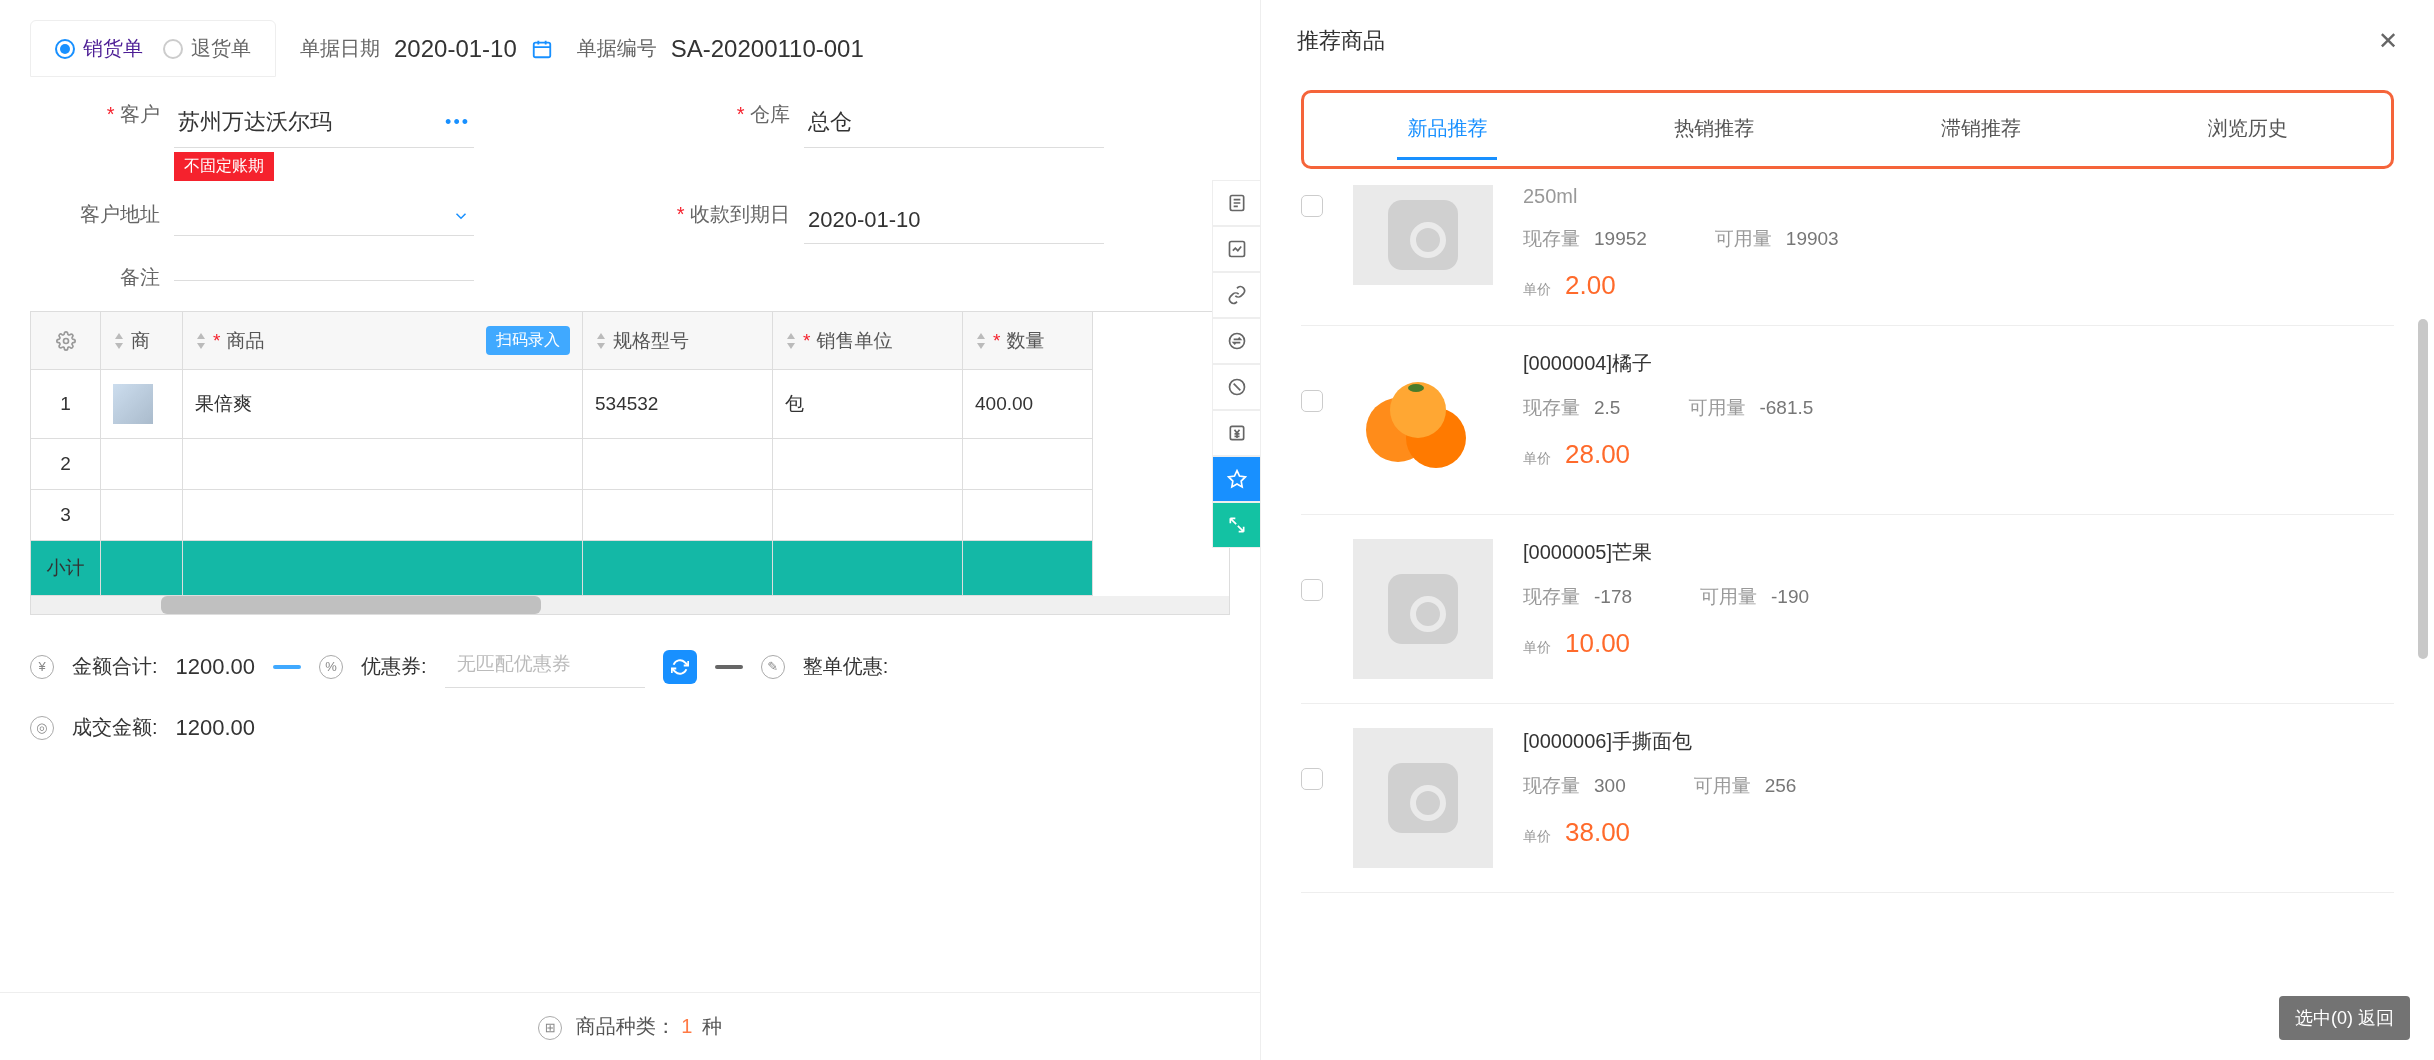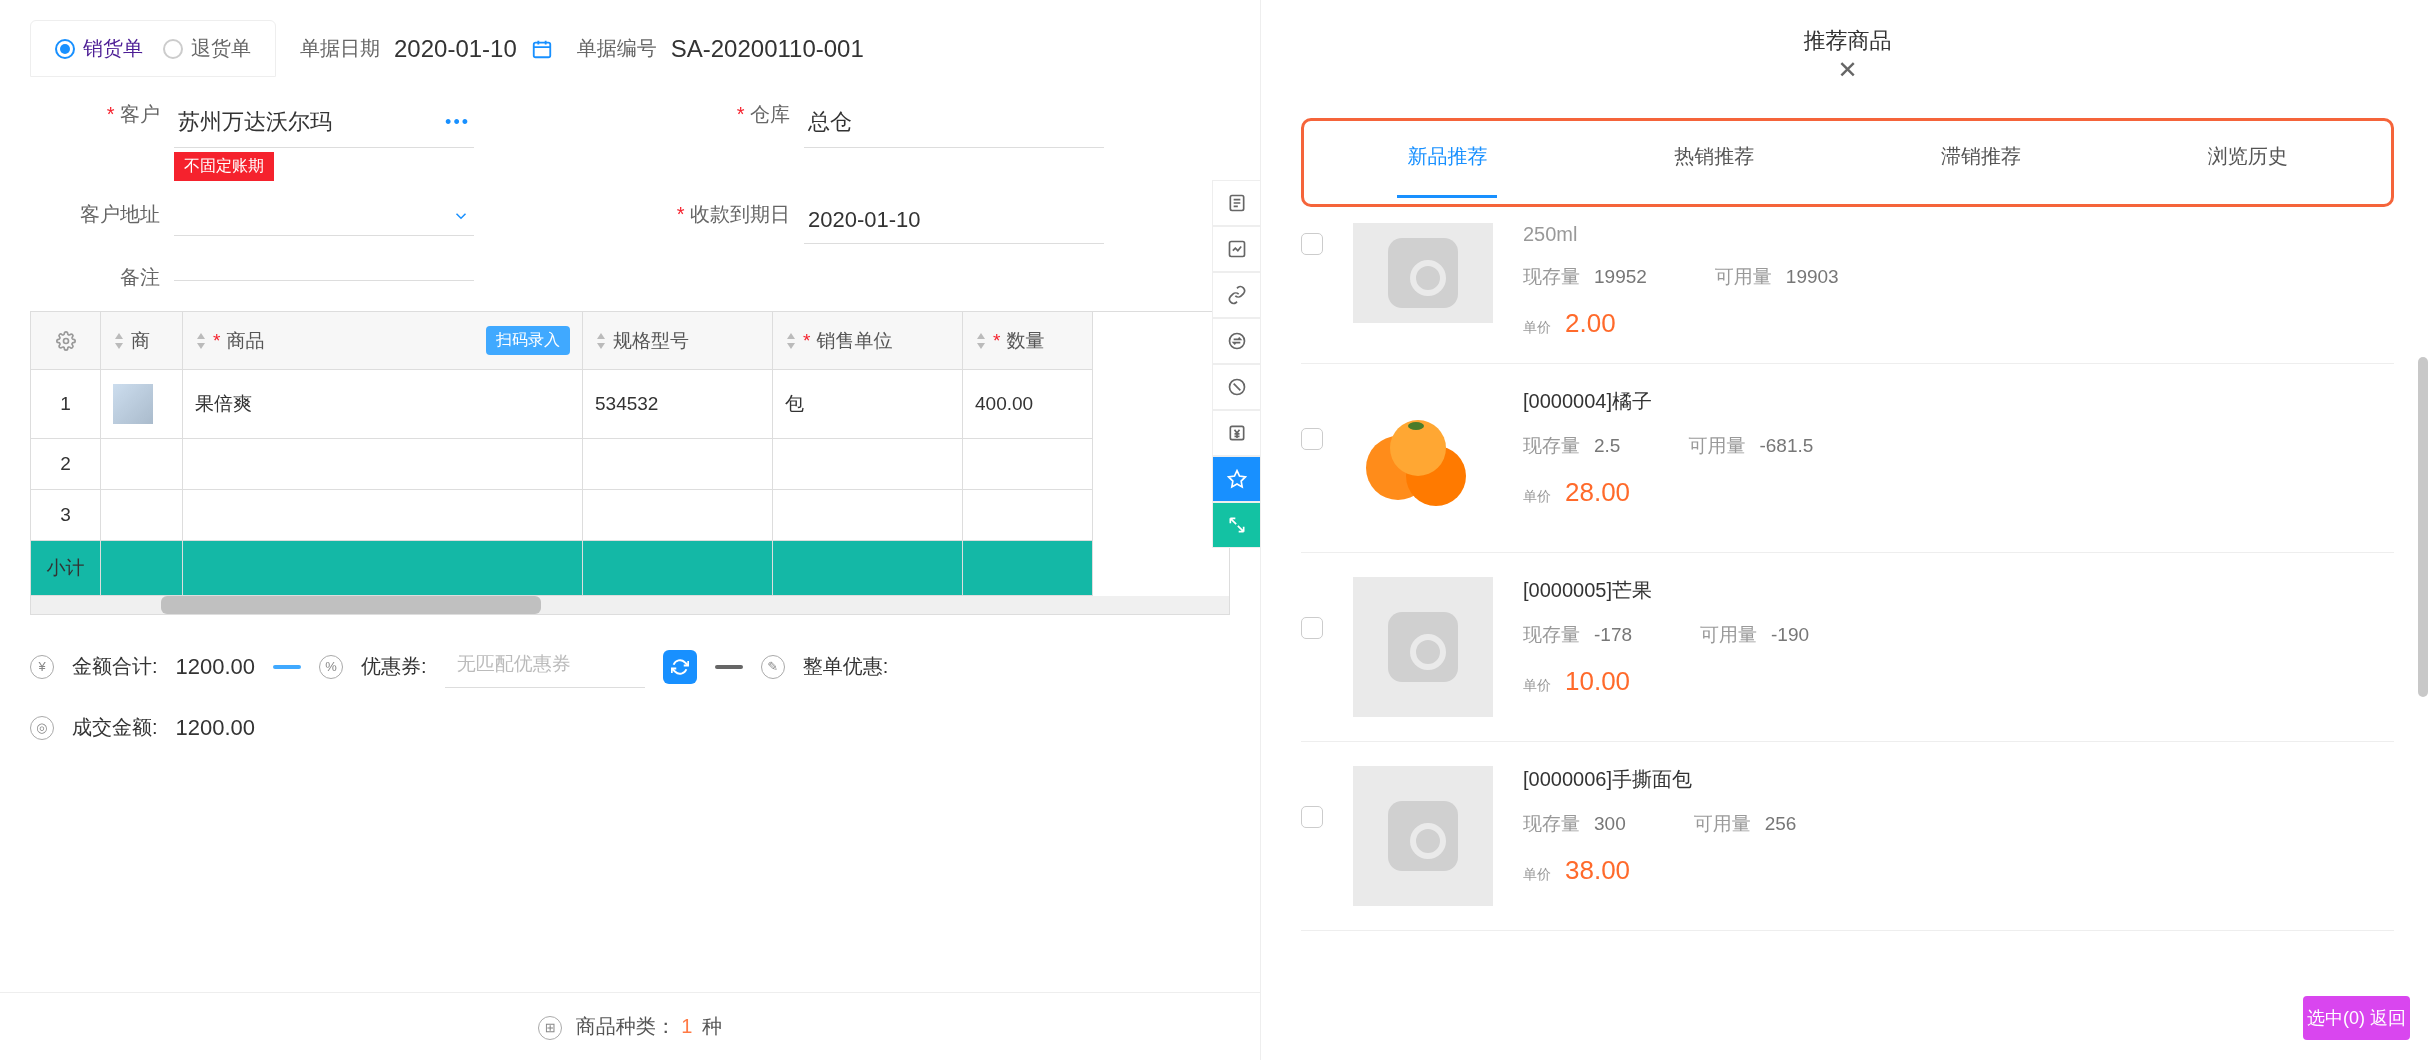--- a/index.html
+++ b/index.html
@@ -62,43 +62,43 @@
 .side-tools { position: absolute; right: 0; top: 180px; display: flex; flex-direction: column; }
 .tool { width: 48px; height: 46px; border: 1px solid #eee; border-right: none; background: #fff; display: flex; align-items: center; justify-content: center; color: #666; }
 .tool.blue { background: #1890ff; color: #fff; }
 .tool.green { background: #13c2a3; color: #fff; }
 
 
 .bottom-bar { position: absolute; bottom: 0; left: 0; right: 0; padding: 20px; text-align: center; font-size: 20px; color: #555; border-top: 1px solid #eee; }
 .bottom-bar .num { color: #ff7a45; }
 
 
-.rp-header { display: flex; align-items: center; justify-content: space-between; padding: 26px 36px; font-size: 22px; font-weight: 500; flex-direction: column; }
+.rp-header { display: flex; align-items: center; justify-content: space-between; padding: 26px 36px; font-size: 22px; font-weight: 500; }
 .close-x { font-size: 24px; color: #666; cursor: pointer; }
 .rp-tabs-wrap { border: 3px solid #f5643a; border-radius: 10px; margin: 8px 40px 0; padding: 0 10px 6px; }
 .rp-tabs { display: flex; justify-content: space-around; }
-.rp-tab { padding: 22px 20px 28px; font-size: 20px; color: #555; cursor: pointer; position: relative; }
+.rp-tab { padding: 22px 20px 18px; font-size: 20px; color: #555; cursor: pointer; position: relative; }
 .rp-tab.active { color: #1890ff; }
 .rp-tab.active::after { content: ""; position: absolute; bottom: 0; left: 10px; right: 10px; height: 3px; background: #1890ff; }
 
 .product-list { padding: 0 40px; overflow-y: auto; height: 760px; position: relative; }
 .product { display: flex; gap: 30px; padding: 24px 0; border-bottom: 1px solid #eee; align-items: flex-start; }
 .pcheck { width: 22px; height: 22px; border: 1.5px solid #ccc; border-radius: 5px; margin-top: 40px; cursor: pointer; }
 .pimg { width: 140px; height: 140px; background: #eaeaea; display: flex; align-items: center; justify-content: center; }
 .pimg.orange { background: #fff; }
 .pinfo { flex: 1; display: flex; flex-direction: column; gap: 18px; }
 .pname { font-size: 20px; color: #333; }
 .prow { display: flex; gap: 68px; font-size: 19px; color: #777; }
 .pk { color: #999; margin-right: 14px; }
 .pprice { color: #ff6a2b; font-size: 26px; font-weight: 500; }
 
 .vscroll { position: absolute; right: 6px; top: 150px; width: 10px; height: 340px; background: #c8c8c8; border-radius: 5px; }
 
 .rp-footer { position: absolute; bottom: 20px; right: 24px; }
-.sel-btn { background: #d946ef; color: #fff; padding: 10px 4px; border-radius: 4px; font-size: 18px; cursor: pointer; }
+.sel-btn { background: #737373; color: #fff; padding: 10px 16px; border-radius: 4px; font-size: 18px; cursor: pointer; }
 
 svg { display: block; }
 .placeholder-glyph { width: 70px; height: 70px; background: #d0d0d0; border-radius: 14px; position: relative; }
 .placeholder-glyph::after { content: ""; position: absolute; width: 24px; height: 24px; border: 6px solid #eaeaea; border-radius: 50%; left: 22px; top: 22px; }
 </style>
 </head>
 <body>
 
 <div class="app">
 

